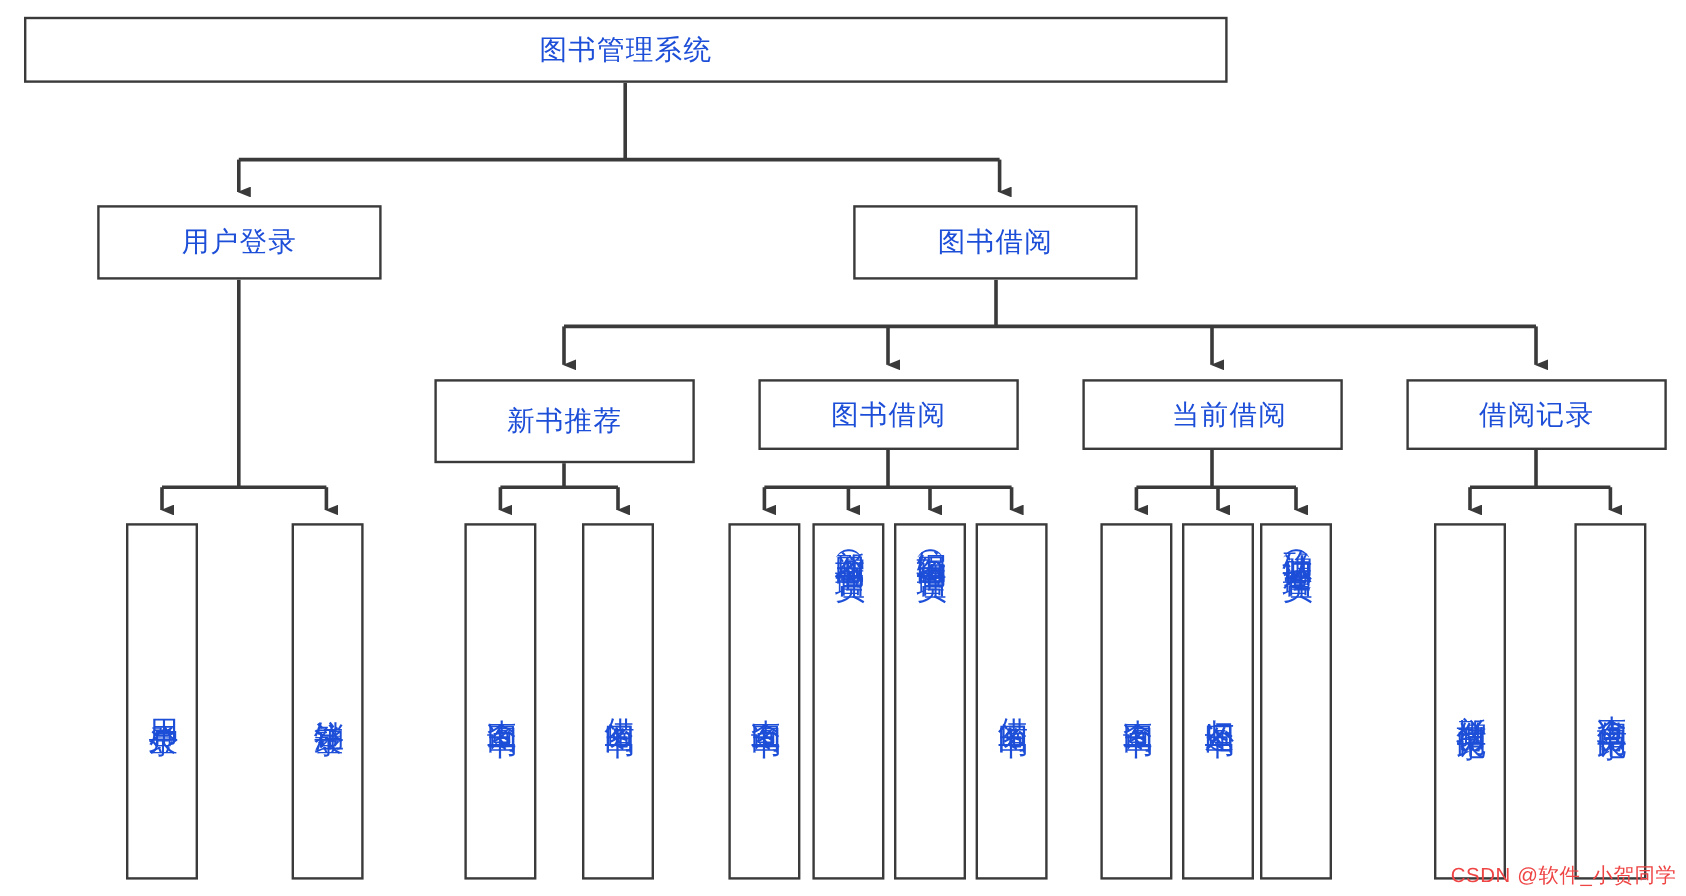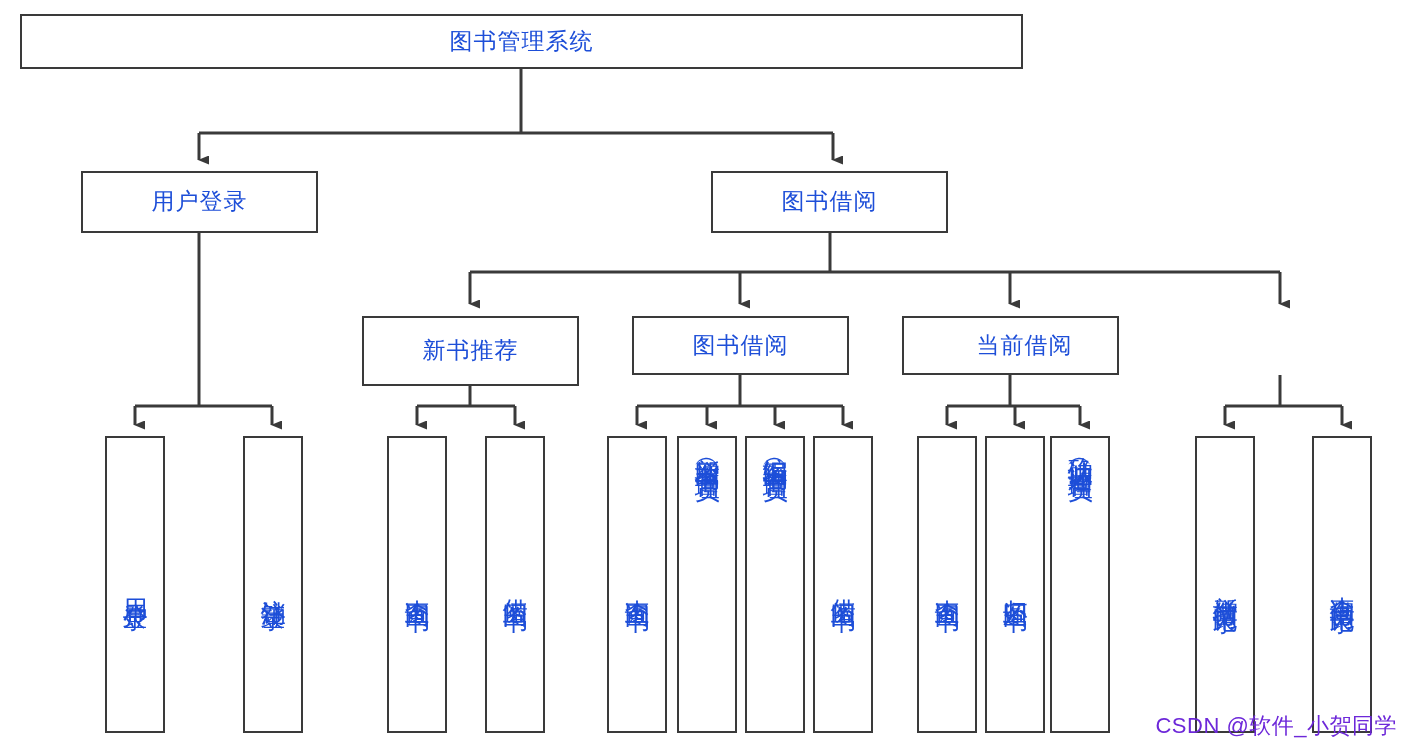--- a/index.html
+++ b/index.html
@@ -58,22 +58,22 @@
     letter-spacing: 3px;
     margin: 0 auto;
   }
   .node-v.center-v {
     align-items: center;
   }
   .watermark {
     position: absolute;
     right: 8px;
     bottom: 6px;
-    font-size: 22px;
-    color: #6d28d9;
+    font-size: 17px;
+    color: #ef4444;
     letter-spacing: 0.5px;
     white-space: nowrap;
     pointer-events: none;
   }
 </style>
 </head>
 <body>
 
 <div id="diagram-root">
 
@@ -145,20 +145,23 @@
 
   <div class="node-box node-h" style="left:362px; top:316px; width:217px; height:70px;">
     <span class="node-label">新书推荐</span>
   </div>
   <div class="node-box node-h" style="left:632px; top:316px; width:217px; height:59px;">
     <span class="node-label">图书借阅</span>
   </div>
   <div class="node-box node-h" style="left:902px; top:316px; width:217px; height:59px;padding-left:28px;">
     <span class="node-label">当前借阅</span>
   </div>
+  <div class="node-box node-h" style="left:1172px; top:316px; width:217px; height:59px;">
+    <span class="node-label">借阅记录</span>
+  </div>
 
   <div class="node-box node-v center-v" style="left:105px; top:436px; width:60px; height:297px;">
     <span class="node-label">用户登录</span>
   </div>
   <div class="node-box node-v center-v" style="left:243px; top:436px; width:60px; height:297px;">
     <span class="node-label">注销登录</span>
   </div>
   <div class="node-box node-v center-v" style="left:387px; top:436px; width:60px; height:297px;">
     <span class="node-label">查询图书</span>
   </div>

